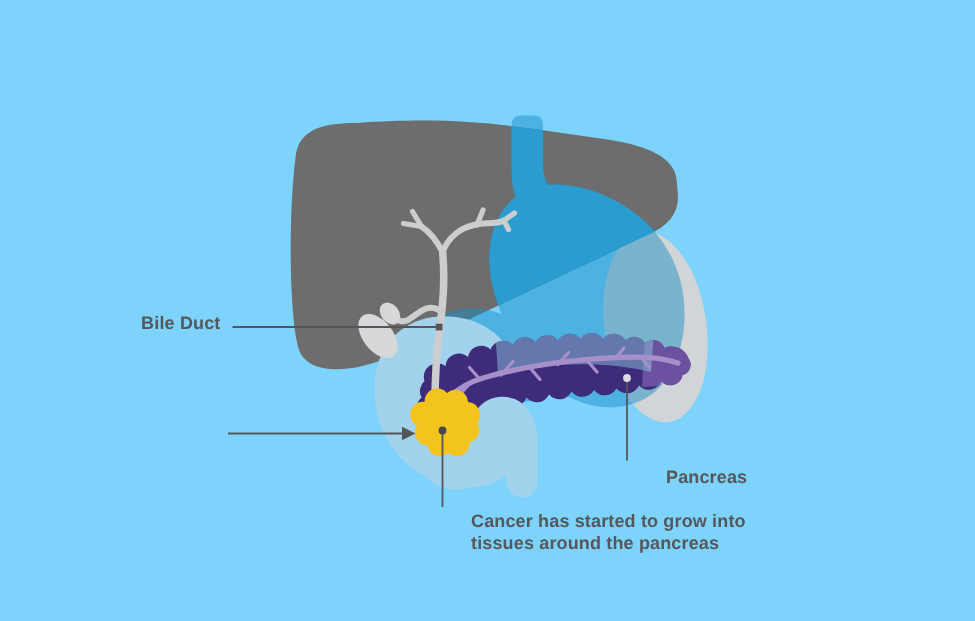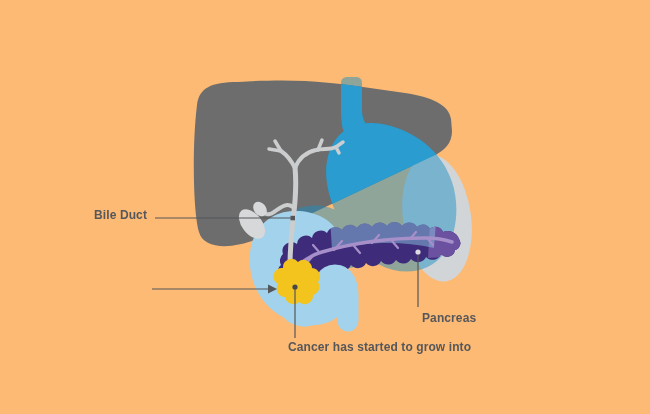--- a/index.html
+++ b/index.html
@@ -1,23 +1,23 @@
 <!DOCTYPE html>
 <html><head>
 <meta charset="utf-8">
 <style>
   html,body{margin:0;padding:0;background:#ffffff;}
-  #canvas{position:relative;width:650px;height:414px;background:#fdba74;overflow:hidden;
+  #canvas{position:relative;width:650px;height:414px;background:#7dd3fc;overflow:hidden;
           font-family:"Liberation Sans",sans-serif;}
   #art{position:absolute;left:0;top:0;}
   .label{position:absolute;font-weight:700;font-size:12px;line-height:14px;color:#56575b;
          letter-spacing:.1px;white-space:nowrap;}
   .label.right{text-align:right;}
   .note{position:absolute;font-weight:700;font-size:12px;line-height:15px;color:#56575b;
-        letter-spacing:.1px;}
+        letter-spacing:.1px;margin-left:26px;}
 </style>
 </head>
 <body>
 
 <div id="canvas">
 
 <svg id="art" width="650" height="414" viewBox="0 0 650 414">
   <defs>
     <clipPath id="liver-clip">
       <path d="M 199,232 C 193,212 192,145 197,105 C 199,88 211,82 238,82 C 295,78 330,82 370,88 L 405,93 C 432,97 449,105 451,119 L 452,131 C 452,143 445,151 431,157 L 262,237 C 236,249 204,251 199,232 Z"></path>
@@ -92,19 +92,20 @@
   </g>
   <rect x="290.5" y="215.8" width="4.5" height="4.5" fill="#55565a"></rect>
   <polygon points="277,289 268,284.5 268,293.5" fill="#55565a"></polygon>
   <circle cx="418" cy="252" r="2.6" fill="#dcdae3"></circle>
   <circle cx="295" cy="287" r="2.6" fill="#46474d"></circle>
 </svg>
 
 <div class="label right" style="left:40px;top:208px;width:107px;">Bile Duct</div>
 
 
-<div class="label" style="left:422px;top:311px;text-align:right;">Pancreas</div>
+<div class="label" style="left:444px;top:311px;text-align:right;">Pancreas</div>
 
 <div class="note" style="left:288px;top:340px;width:200px;">
   <div>Cancer has started to grow into</div>
+  <div>tissues around the pancreas</div>
 </div>
 
 </div>
 
 </body></html>

